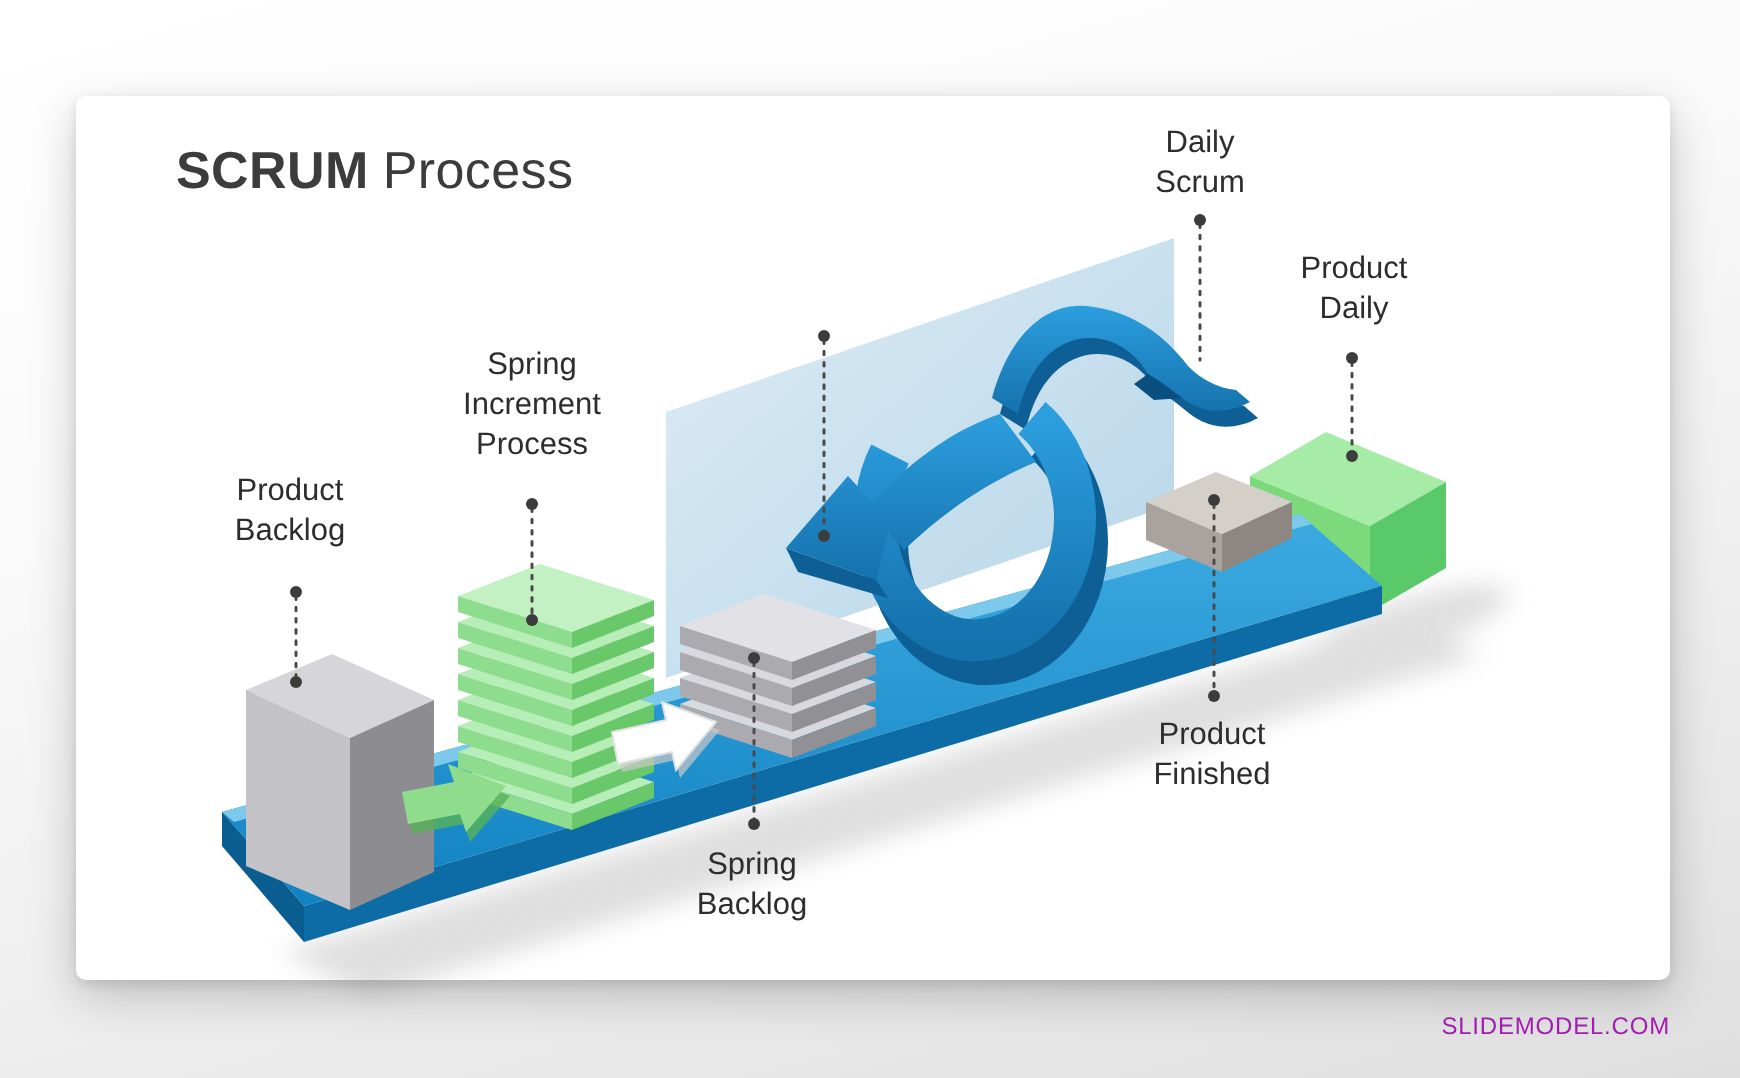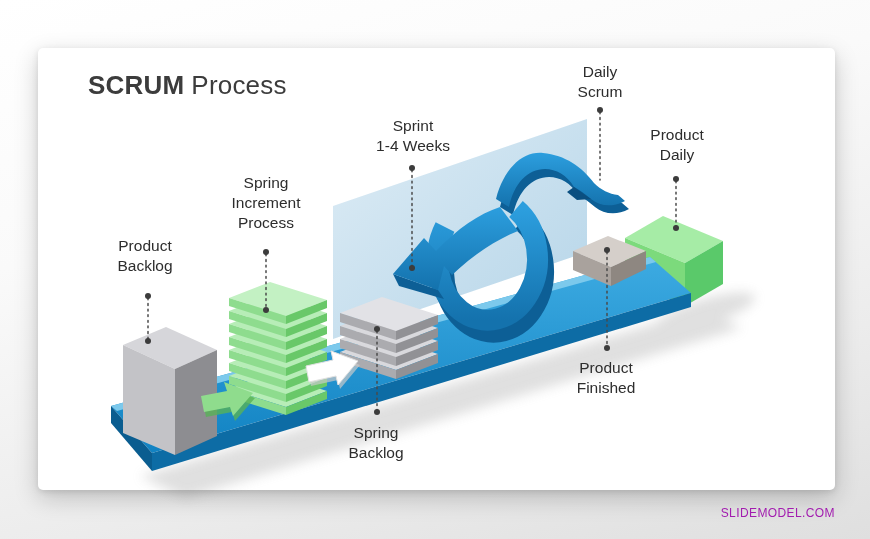--- a/index.html
+++ b/index.html
@@ -217,24 +217,20 @@
     <div>Product</div>
     <div class="b">Backlog</div>
   </div>
 
   <div class="label" style="left:266px;top:173px">
     <div>Spring</div>
     <div>Increment</div>
     <div class="b">Process</div>
   </div>
 
-  <div class="label" style="left:413px;top:116px">
-    <div class="b">Sprint</div>
-    <div>1-4 Weeks</div>
-  </div>
 
   <div class="label" style="left:600px;top:62px">
     <div class="b">Daily</div>
     <div>Scrum</div>
   </div>
 
   <div class="label" style="left:677px;top:125px">
     <div class="b">Product</div>
     <div>Daily</div>
   </div>

